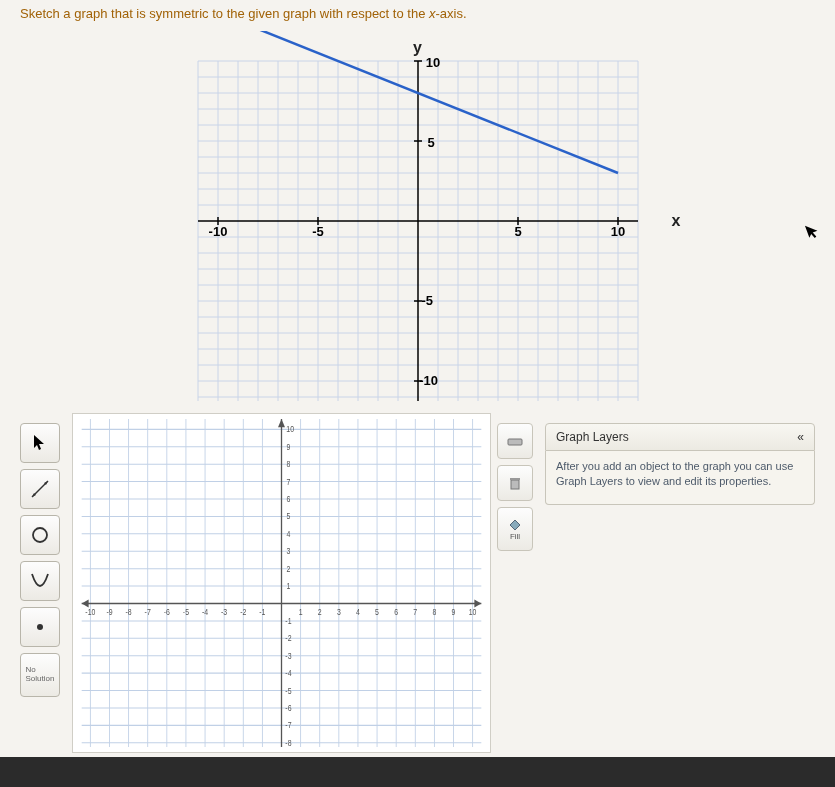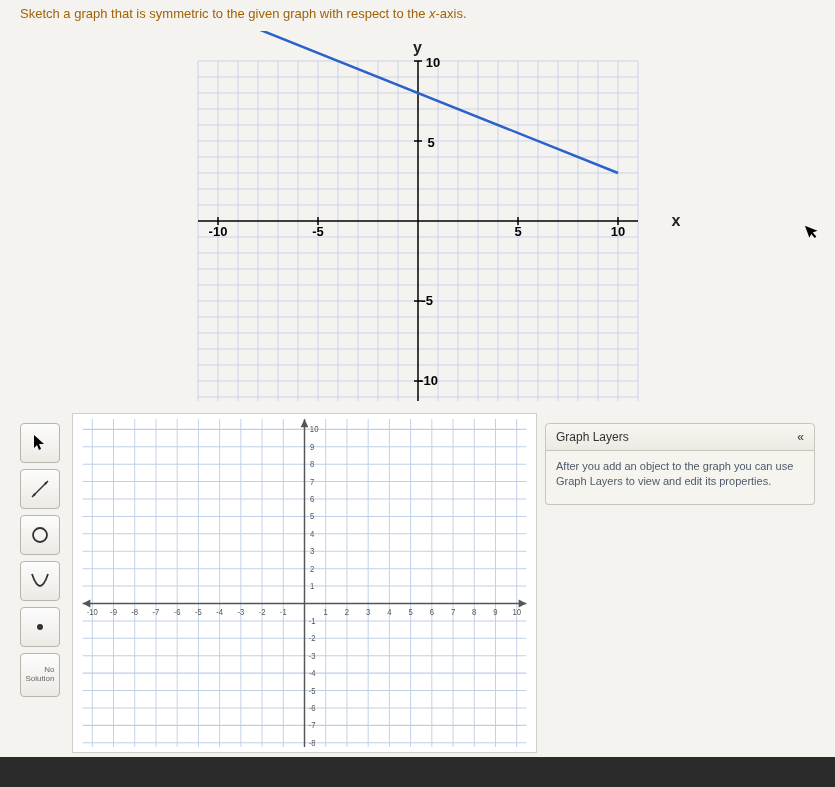--- a/index.html
+++ b/index.html
@@ -66,21 +66,21 @@
     display: flex;
     align-items: center;
     justify-content: center;
     font-size: 16px;
     color: #333;
     cursor: pointer;
   }
   .tool-btn.nosol {
     height: 44px;
     font-size: 8px;
-    text-align: right;
+    text-align: left;
     line-height: 1.1;
     color: #666;
   }
   .edit-graph {
     flex: 1;
     margin-left: 8px;
     background: #fff;
     border: 1px solid #d0cec6;
     position: relative;
   }
@@ -364,20 +364,39 @@
         <text x="248" y="239">-3</text>
         <text x="248" y="256">-4</text>
         <text x="248" y="273">-5</text>
         <text x="248" y="290">-6</text>
         <text x="248" y="307">-7</text>
         <text x="248" y="324">-8</text>
       </g>
     </svg>
   </div>
 
+  <div class="side-col">
+    <div class="side-btn">
+      <svg width="18" height="14" viewBox="0 0 18 14">
+          <rect x="2" y="5" width="14" height="6" rx="1" fill="#bbb" stroke="#777"></rect>
+        </svg>
+    </div>
+    <div class="side-btn">
+      <svg width="16" height="16" viewBox="0 0 16 16">
+          <rect x="4" y="5" width="8" height="9" fill="#bbb" stroke="#777"></rect>
+          <rect x="3" y="3" width="10" height="2" fill="#999"></rect>
+        </svg>
+    </div>
+    <div class="side-btn" style="flex-direction:column;height:44px">
+      <svg width="16" height="14" viewBox="0 0 16 14">
+          <path d="M3 8 L8 3 L13 8 L8 13 Z" fill="#8ab" stroke="#567"></path>
+        </svg>
+      <span style="font-size:8px;margin-top:1px">Fill</span>
+    </div>
+  </div>
 
   <div class="layers-panel">
     <div class="layers-head">
       <span>Graph Layers</span>
       <span>«</span>
     </div>
     <div class="layers-body">
       <span>After you add an object to the graph you can use Graph Layers to view and edit its properties.</span>
     </div>
   </div>

